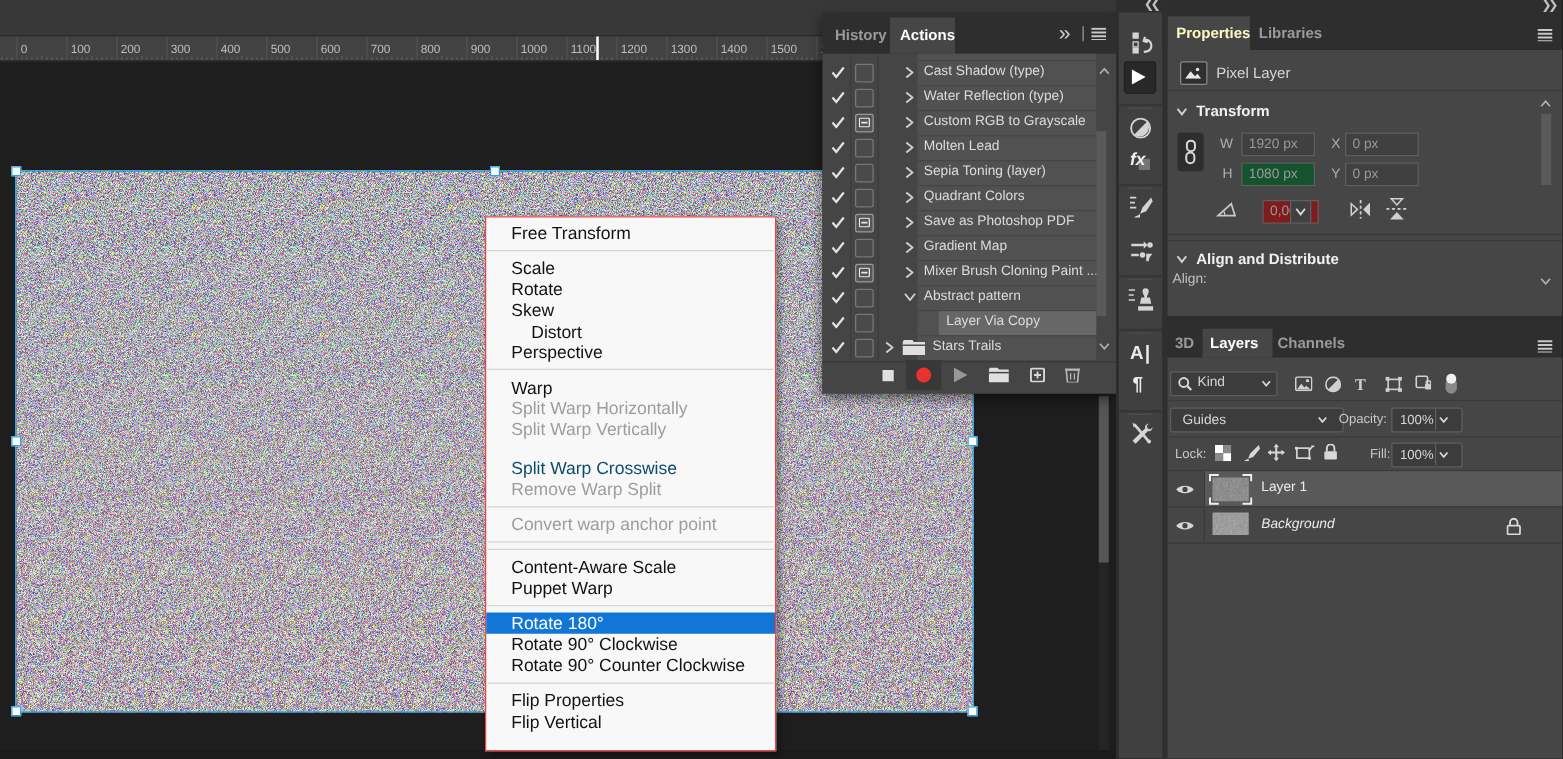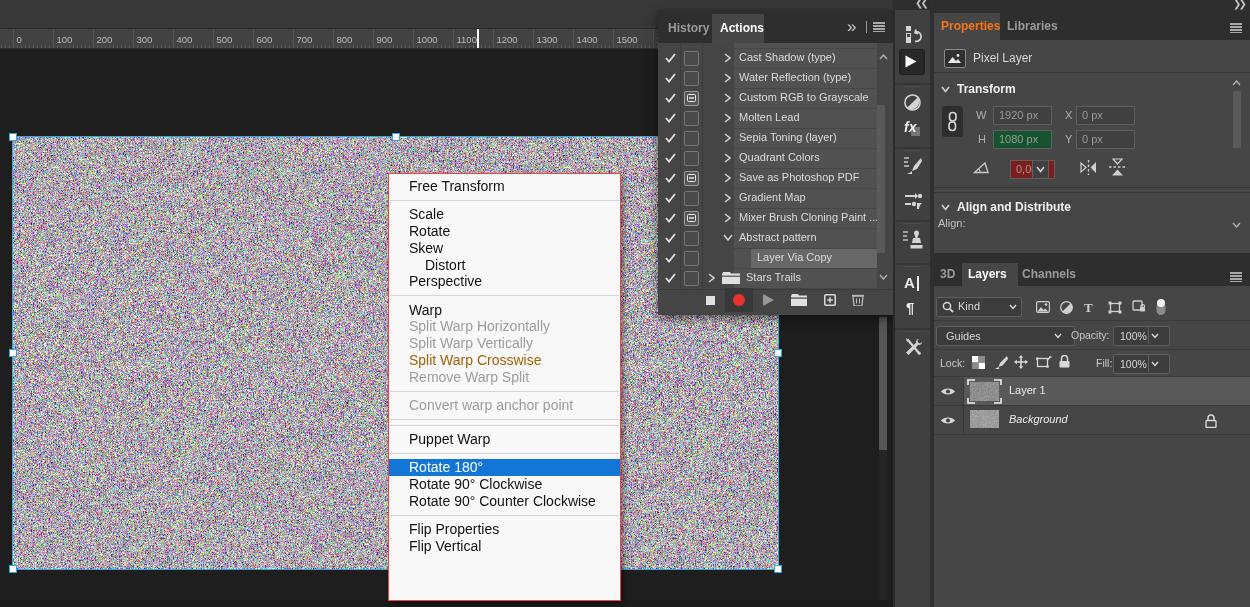--- a/index.html
+++ b/index.html
@@ -299,26 +299,27 @@
     <div style="height:1px;background:#d4d4d4;margin:5.2px 1px"></div>
     <div style="height:16.8px;line-height:16.8px;padding-left:20px;">Scale</div>
     <div style="height:16.8px;line-height:16.8px;padding-left:20px;">Rotate</div>
     <div style="height:16.8px;line-height:16.8px;padding-left:20px;">Skew</div>
     <div style="height:16.8px;line-height:16.8px;padding-left:36px;">Distort</div>
     <div style="height:16.8px;line-height:16.8px;padding-left:20px;">Perspective</div>
     <div style="height:1px;background:#d4d4d4;margin:5.2px 1px"></div>
     <div style="height:16.8px;line-height:16.8px;padding-left:20px;">Warp</div>
     <div style="height:16.8px;line-height:16.8px;padding-left:20px;color:#9d9d9d;">Split Warp Horizontally</div>
     <div style="height:16.8px;line-height:16.8px;padding-left:20px;color:#9d9d9d;">Split Warp Vertically</div>
-    <div style="height:16.8px;line-height:16.8px;padding-left:20px;color:#a16207;">Split Warp Crosswise</div>
+    <div style="height:16.8px;line-height:16.8px;padding-left:20px;color:#0c4a6e;margin-top:14px;">Split Warp Crosswise</div>
     <div style="height:16.8px;line-height:16.8px;padding-left:20px;color:#9d9d9d;">Remove Warp Split</div>
     <div style="height:1px;background:#d4d4d4;margin:5.2px 1px"></div>
     <div style="height:16.8px;line-height:16.8px;padding-left:20px;color:#9d9d9d;">Convert warp anchor point</div>
     <div style="height:1px;background:#d4d4d4;margin:5.2px 1px"></div>
     <div style="height:1px;background:#d4d4d4;margin:5.2px 1px"></div>
+    <div style="height:16.8px;line-height:16.8px;padding-left:20px;">Content-Aware Scale</div>
     <div style="height:16.8px;line-height:16.8px;padding-left:20px;">Puppet Warp</div>
     <div style="height:1px;background:#d4d4d4;margin:5.2px 1px"></div>
     <div style="height:16.8px;line-height:16.8px;padding-left:20px;background:#1176d6;color:#fff;">Rotate 180°</div>
     <div style="height:16.8px;line-height:16.8px;padding-left:20px;">Rotate 90° Clockwise</div>
     <div style="height:16.8px;line-height:16.8px;padding-left:20px;">Rotate 90° Counter Clockwise</div>
     <div style="height:1px;background:#d4d4d4;margin:5.2px 1px"></div>
     <div style="height:16.8px;line-height:16.8px;padding-left:20px;">Flip Properties</div>
     <div style="height:16.8px;line-height:16.8px;padding-left:20px;">Flip Vertical</div>
   </div>
 
@@ -574,21 +575,21 @@
     <path d="M4.5 2.5 L15.5 15.5" stroke="#d4d4d4" stroke-width="2.2"></path>
     <path d="M3 1 L6 3 L4 5 Z" fill="#d4d4d4"></path>
     <circle cx="16.2" cy="16.2" r="1.6" fill="#d4d4d4"></circle>
   </svg>
 </div>
 
 <div class="ab" id="rightpanel" style="left:930px;top:0;width:320px;height:607px;background:#2e2e2e;font-size:11px;color:#d6d6d6">
   <div class="t" style="left:303px;top:-2px;color:#c0c0c0;font-size:10px;letter-spacing:-3px">❯❯</div>
 
   <div class="ab" style="left:4px;top:13px;width:66px;height:27px;background:#464646"></div>
-  <div class="t" style="left:11px;top:19px;color:#f97316;font-weight:bold;font-size:12px">Properties</div>
+  <div class="t" style="left:11px;top:19px;color:#fef9c3;font-weight:bold;font-size:12px">Properties</div>
   <div class="t" style="left:77px;top:19px;color:#9a9a9a;font-weight:bold;font-size:12px">Libraries</div>
   <svg class="ab" style="left:300px;top:23px" width="12" height="10">
       <g stroke="#c8c8c8" stroke-width="1.6">
         <line x1="0" y1="1" x2="12" y2="1"></line>
         <line x1="0" y1="4" x2="12" y2="4"></line>
         <line x1="0" y1="7" x2="12" y2="7"></line>
         <line x1="0" y1="10" x2="12" y2="10"></line>
       </g>
     </svg>
 

